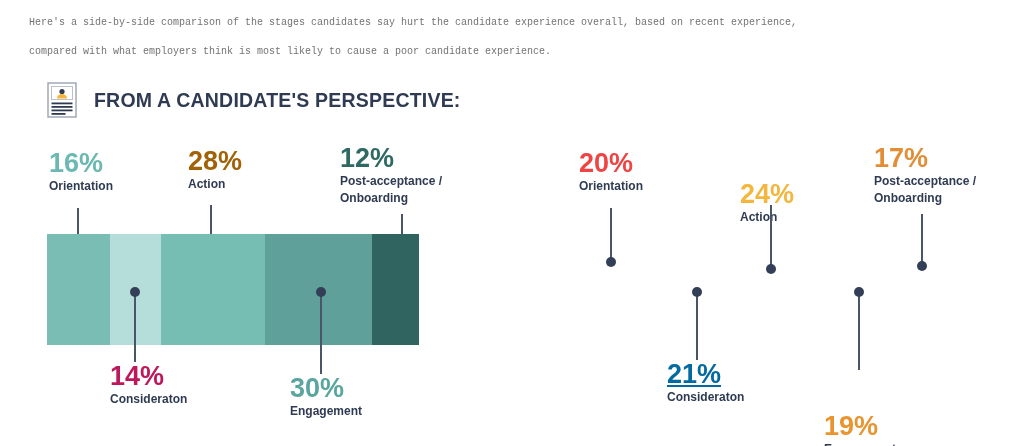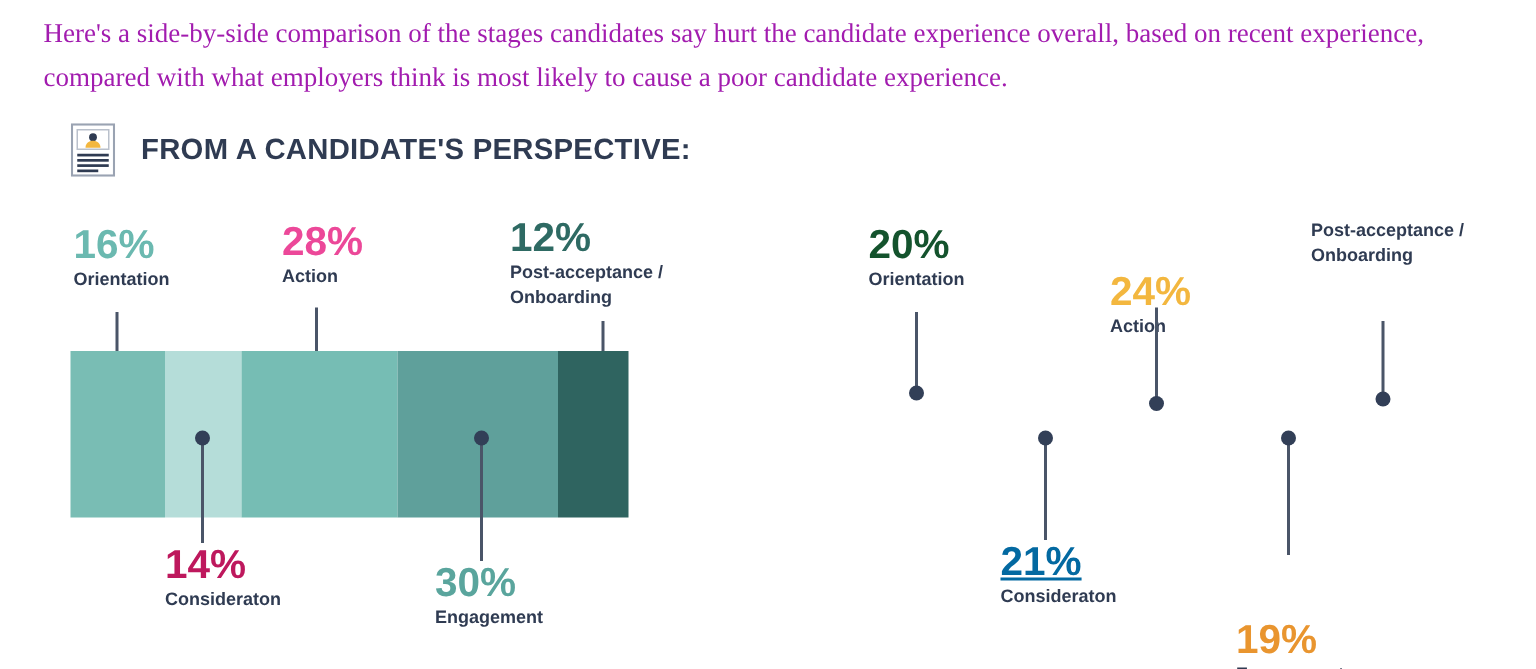--- a/index.html
+++ b/index.html
@@ -6,24 +6,24 @@
   body{
     width:1024px;height:446px;
     background:#ffffff;
     font-family:"Liberation Sans", sans-serif;
     overflow:hidden;
     position:relative;
   }
   #intro{
     position:absolute;
     left:29px; top:8px; width:920px;
-    font-size:18px;
+    font-size:10px;
     line-height:29px;
-    color:#a21caf;
-    font-family:Liberation Serif, serif;
+    color:#737373;
+    font-family:Liberation Mono, monospace;
     font-weight:400;
   }
   #intro div{white-space:nowrap;}
 
   .panel{position:absolute;top:0;height:342px;}
   #panel-candidate{left:0;width:512px;}
   #panel-employer{left:512px;width:512px;}
 
   .panel-head{
     position:absolute;
@@ -99,21 +99,21 @@
   <div class="callout" style="left:49px;top:150px;">
     <div class="pct" style="color:#6bb9b0;">16%</div>
     <div class="stage">Orientation</div>
   </div>
   <div class="connector down" style="left:72px;top:208px;height:54px;">
     <div class="stem"></div>
       <div class="dot"></div>
   </div>
 
   <div class="callout" style="left:188px;top:148px;">
-    <div class="pct" style="color:#ec4899;">28%</div>
+    <div class="pct" style="color:#a16207;">28%</div>
     <div class="stage">Action</div>
   </div>
   <div class="connector down" style="left:205px;top:205px;height:70px;">
     <div class="stem"></div>
       <div class="dot"></div>
   </div>
 
   <div class="callout" style="left:340px;top:145px;">
     <div class="pct" style="color:#2e6a63;">12%</div>
     <div class="stage two-line">Post-acceptance / Onboarding</div>
@@ -146,38 +146,39 @@
   </div>
   <div class="callout" style="left:290px;top:375px;">
     <div class="pct" style="color:#5aa59d;">30%</div>
     <div class="stage">Engagement</div>
   </div>
 </div>
 
 <div class="panel" id="panel-employer">
 
   <div class="callout" style="left:67px;top:150px;">
-    <div class="pct" style="color:#14532d;">20%</div>
+    <div class="pct" style="color:#ef4444;">20%</div>
     <div class="stage">Orientation</div>
   </div>
   <div class="connector down" style="left:93px;top:208px;height:58px;">
     <div class="stem"></div>
       <div class="dot"></div>
   </div>
 
   <div class="callout" style="left:228px;top:148px;">
     <div class="pct" style="color:#f3b73f;margin-top:33px;">24%</div>
     <div class="stage">Action</div>
   </div>
   <div class="connector down" style="left:253px;top:205px;height:68px;">
     <div class="stem"></div>
       <div class="dot"></div>
   </div>
 
   <div class="callout" style="left:362px;top:145px;">
+    <div class="pct" style="color:#e18e36;">17%</div>
     <div class="stage two-line">Post-acceptance / Onboarding</div>
   </div>
   <div class="connector down" style="left:404px;top:214px;height:56px;">
     <div class="stem"></div>
       <div class="dot"></div>
   </div>
 
   <div class="connector up" style="left:179px;top:288px;height:72px;">
     <div class="stem"></div>
       <div class="dot"></div>

